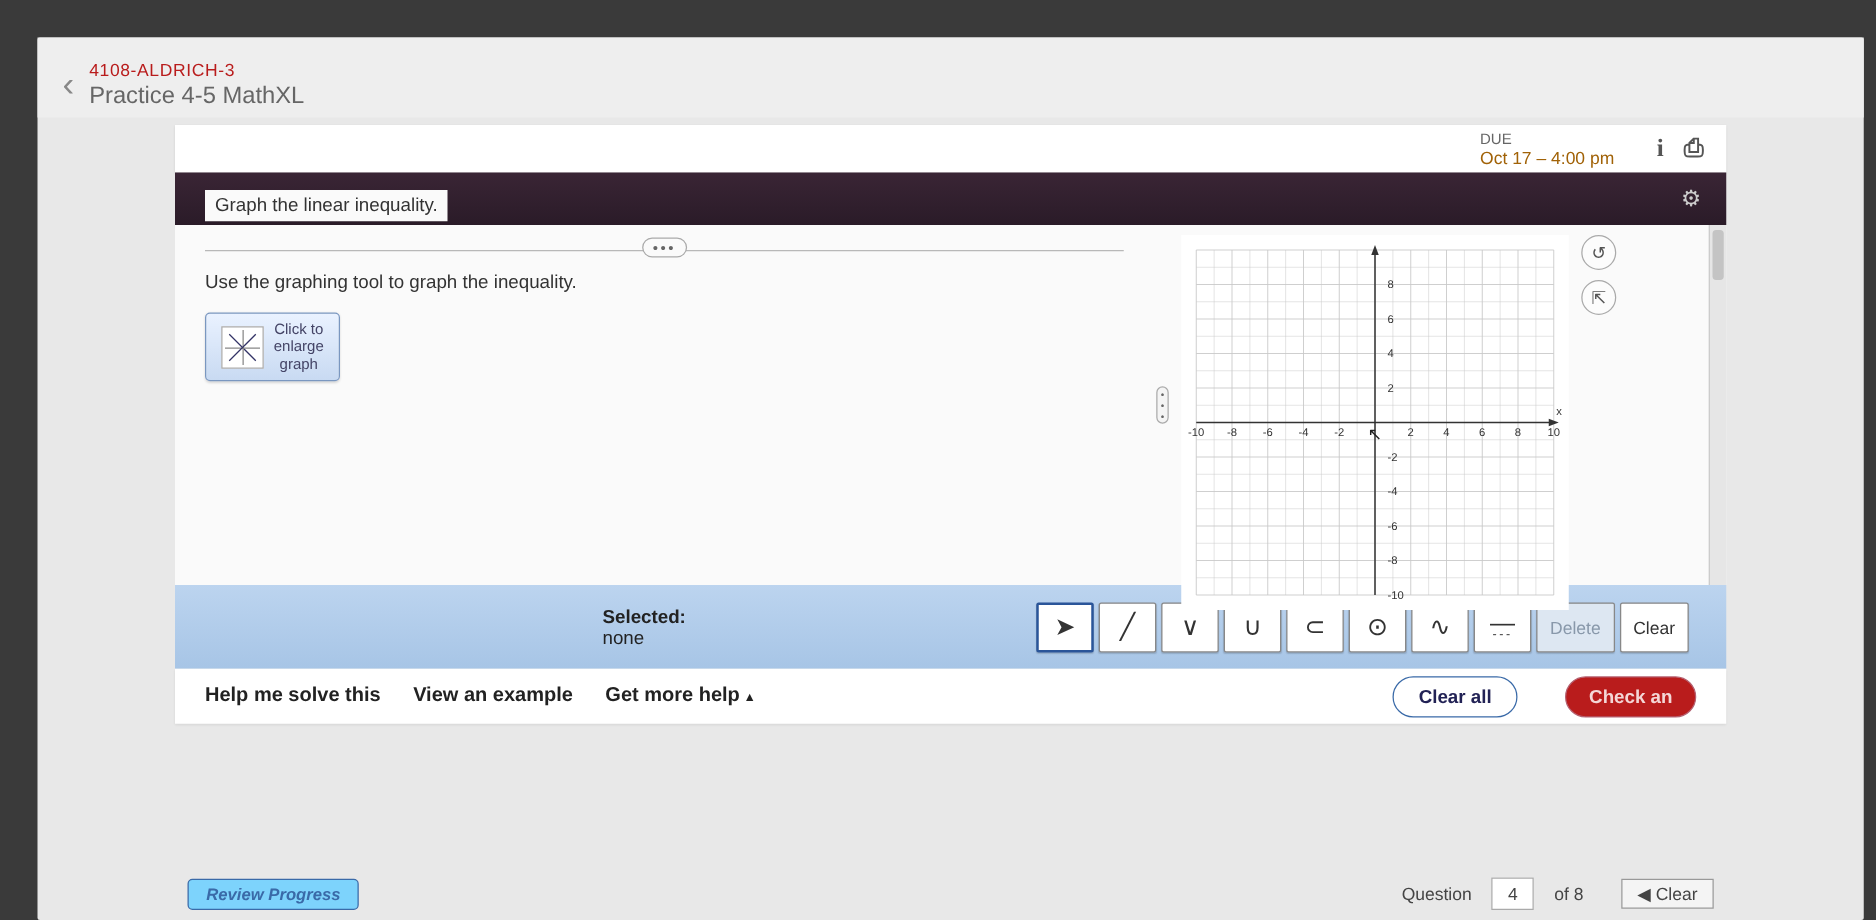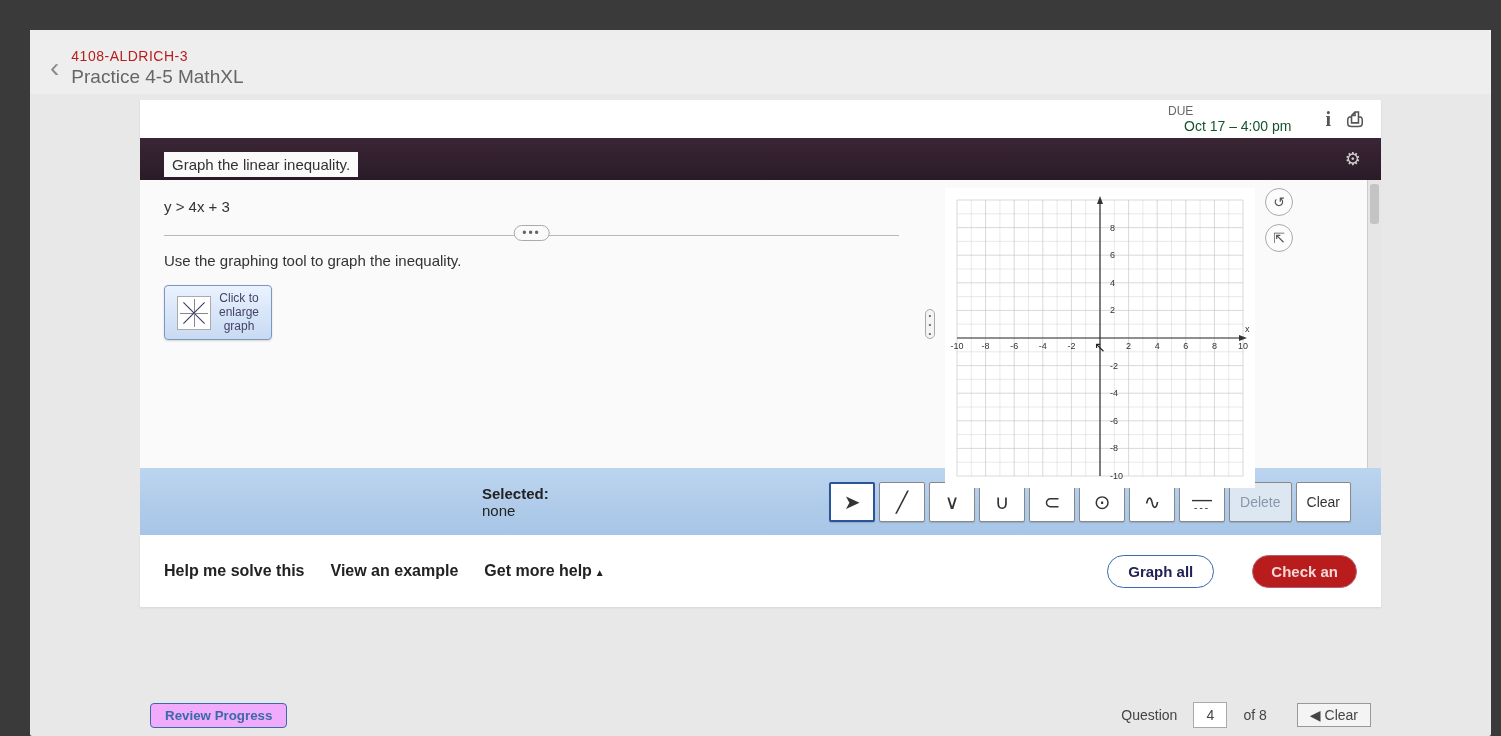--- a/index.html
+++ b/index.html
@@ -37,21 +37,21 @@
     margin: 6px 110px 0 110px;
     background: #fff;
     display: flex;
     align-items: center;
     justify-content: flex-end;
     padding: 4px 18px;
     box-shadow: 0 1px 2px rgba(0,0,0,.1);
   }
   .due-block { text-align: left; color: #444; margin-right: 18px; }
   .due-label { font-size: 12px; color: #666; }
-  .due-value { font-size: 14px; color: #14532d; margin-left: 16px; }
+  .due-value { font-size: 14px; color: #a16207; }
   .info-icon, .print-icon {
     font-size: 20px; color: #555; margin-left: 16px; cursor: pointer; font-family: Georgia, serif; font-weight: bold;
   }
   .dark-bar {
     margin: 0 110px;
     height: 42px;
     background: linear-gradient(#3a2535,#2a1b28);
     display: flex;
     align-items: center;
     justify-content: flex-end;
@@ -184,21 +184,21 @@
     font-size:20px; color:#333;
     cursor:pointer;
     box-shadow: 0 1px 1px rgba(0,0,0,.15);
   }
   .tool-btn.active { border:2px solid #2a5599; }
   .tool-btn.disabled { background:#dde7f2; color:#8898aa; cursor:default; }
   .tool-btn.text { width:auto; padding:0 10px; font-size:14px; }
   .footer-row {
     margin: 0 110px;
     background:#fff;
-    height: 72px;
+    height: 44px;
     display:flex; align-items:center;
     padding: 0 24px;
     gap: 26px;
     box-shadow: 0 1px 2px rgba(0,0,0,.08);
   }
   .footer-link { font-size:16px; font-weight:bold; color:#222; cursor:pointer; }
   .footer-link .caret { font-size:10px; margin-left:3px; }
   .pill-btn {
     border:1.5px solid #3a6aa8;
     border-radius:20px;
@@ -230,23 +230,24 @@
     padding: 0 120px 0 120px;
     font-size:14px;
     color:#444;
     gap:10px;
   }
   .review-btn {
     border:1.5px solid #3a6aa8;
     border-radius:4px;
     padding:4px 14px;
     color:#3a6aa8;
-    background:#f0abfc;
+    background:#7dd3fc;
     cursor:pointer;
     font-weight:bold;
+    font-style:italic;
   }
   .q-counter { margin-left:auto; display:flex; align-items:center; gap:16px; }
   .q-box {
     width:34px; height:26px; border:1px solid #aaa; background:#fff;
     display:flex; align-items:center; justify-content:center;
   }
   .nav-btn {
     border:1px solid #999; background:#f4f4f4; padding:3px 12px; cursor:pointer;
     display:flex; align-items:center; gap:4px; margin-left:14px;
   }
@@ -273,21 +274,20 @@
     <div class="print-icon">⎙</div>
   </div>
 
   <div class="dark-bar">
     <div class="gear-icon">⚙</div>
   </div>
 
   <div class="content-area">
     <div class="question-panel">
       <div class="prompt-line1">Graph the linear inequality.</div>
-      <div class="prompt-line2">y &gt; 4x + 3</div>
       <div style="position:relative;">
         <hr class="divider">
         <span class="divider-dots">•••</span>
       </div>
       <div class="instruction">Use the graphing tool to graph the inequality.</div>
       <div class="enlarge-btn">
         <div class="enlarge-thumb">
           <div class="hline"></div>
             <div class="vline"></div>
         </div>
@@ -406,21 +406,21 @@
       <div class="tool-btn text">Clear</div>
     </div>
   </div>
 
   <div class="footer-row">
     <div class="footer-link">Help me solve this</div>
     <div class="footer-link">View an example</div>
     <div class="footer-link">
       <span>Get more help</span><span class="caret">▲</span>
     </div>
-    <button class="pill-btn">Graph all</button>
+    <button class="pill-btn">Clear all</button>
     <button class="check-btn">Check an</button>
   </div>
 
   <div class="bottom-row">
     <button class="review-btn">Review Progress</button>
     <div class="q-counter">
       <span>Question</span>
       <div class="q-box">4</div>
       <span>of 8</span>
       <div class="nav-btn">

